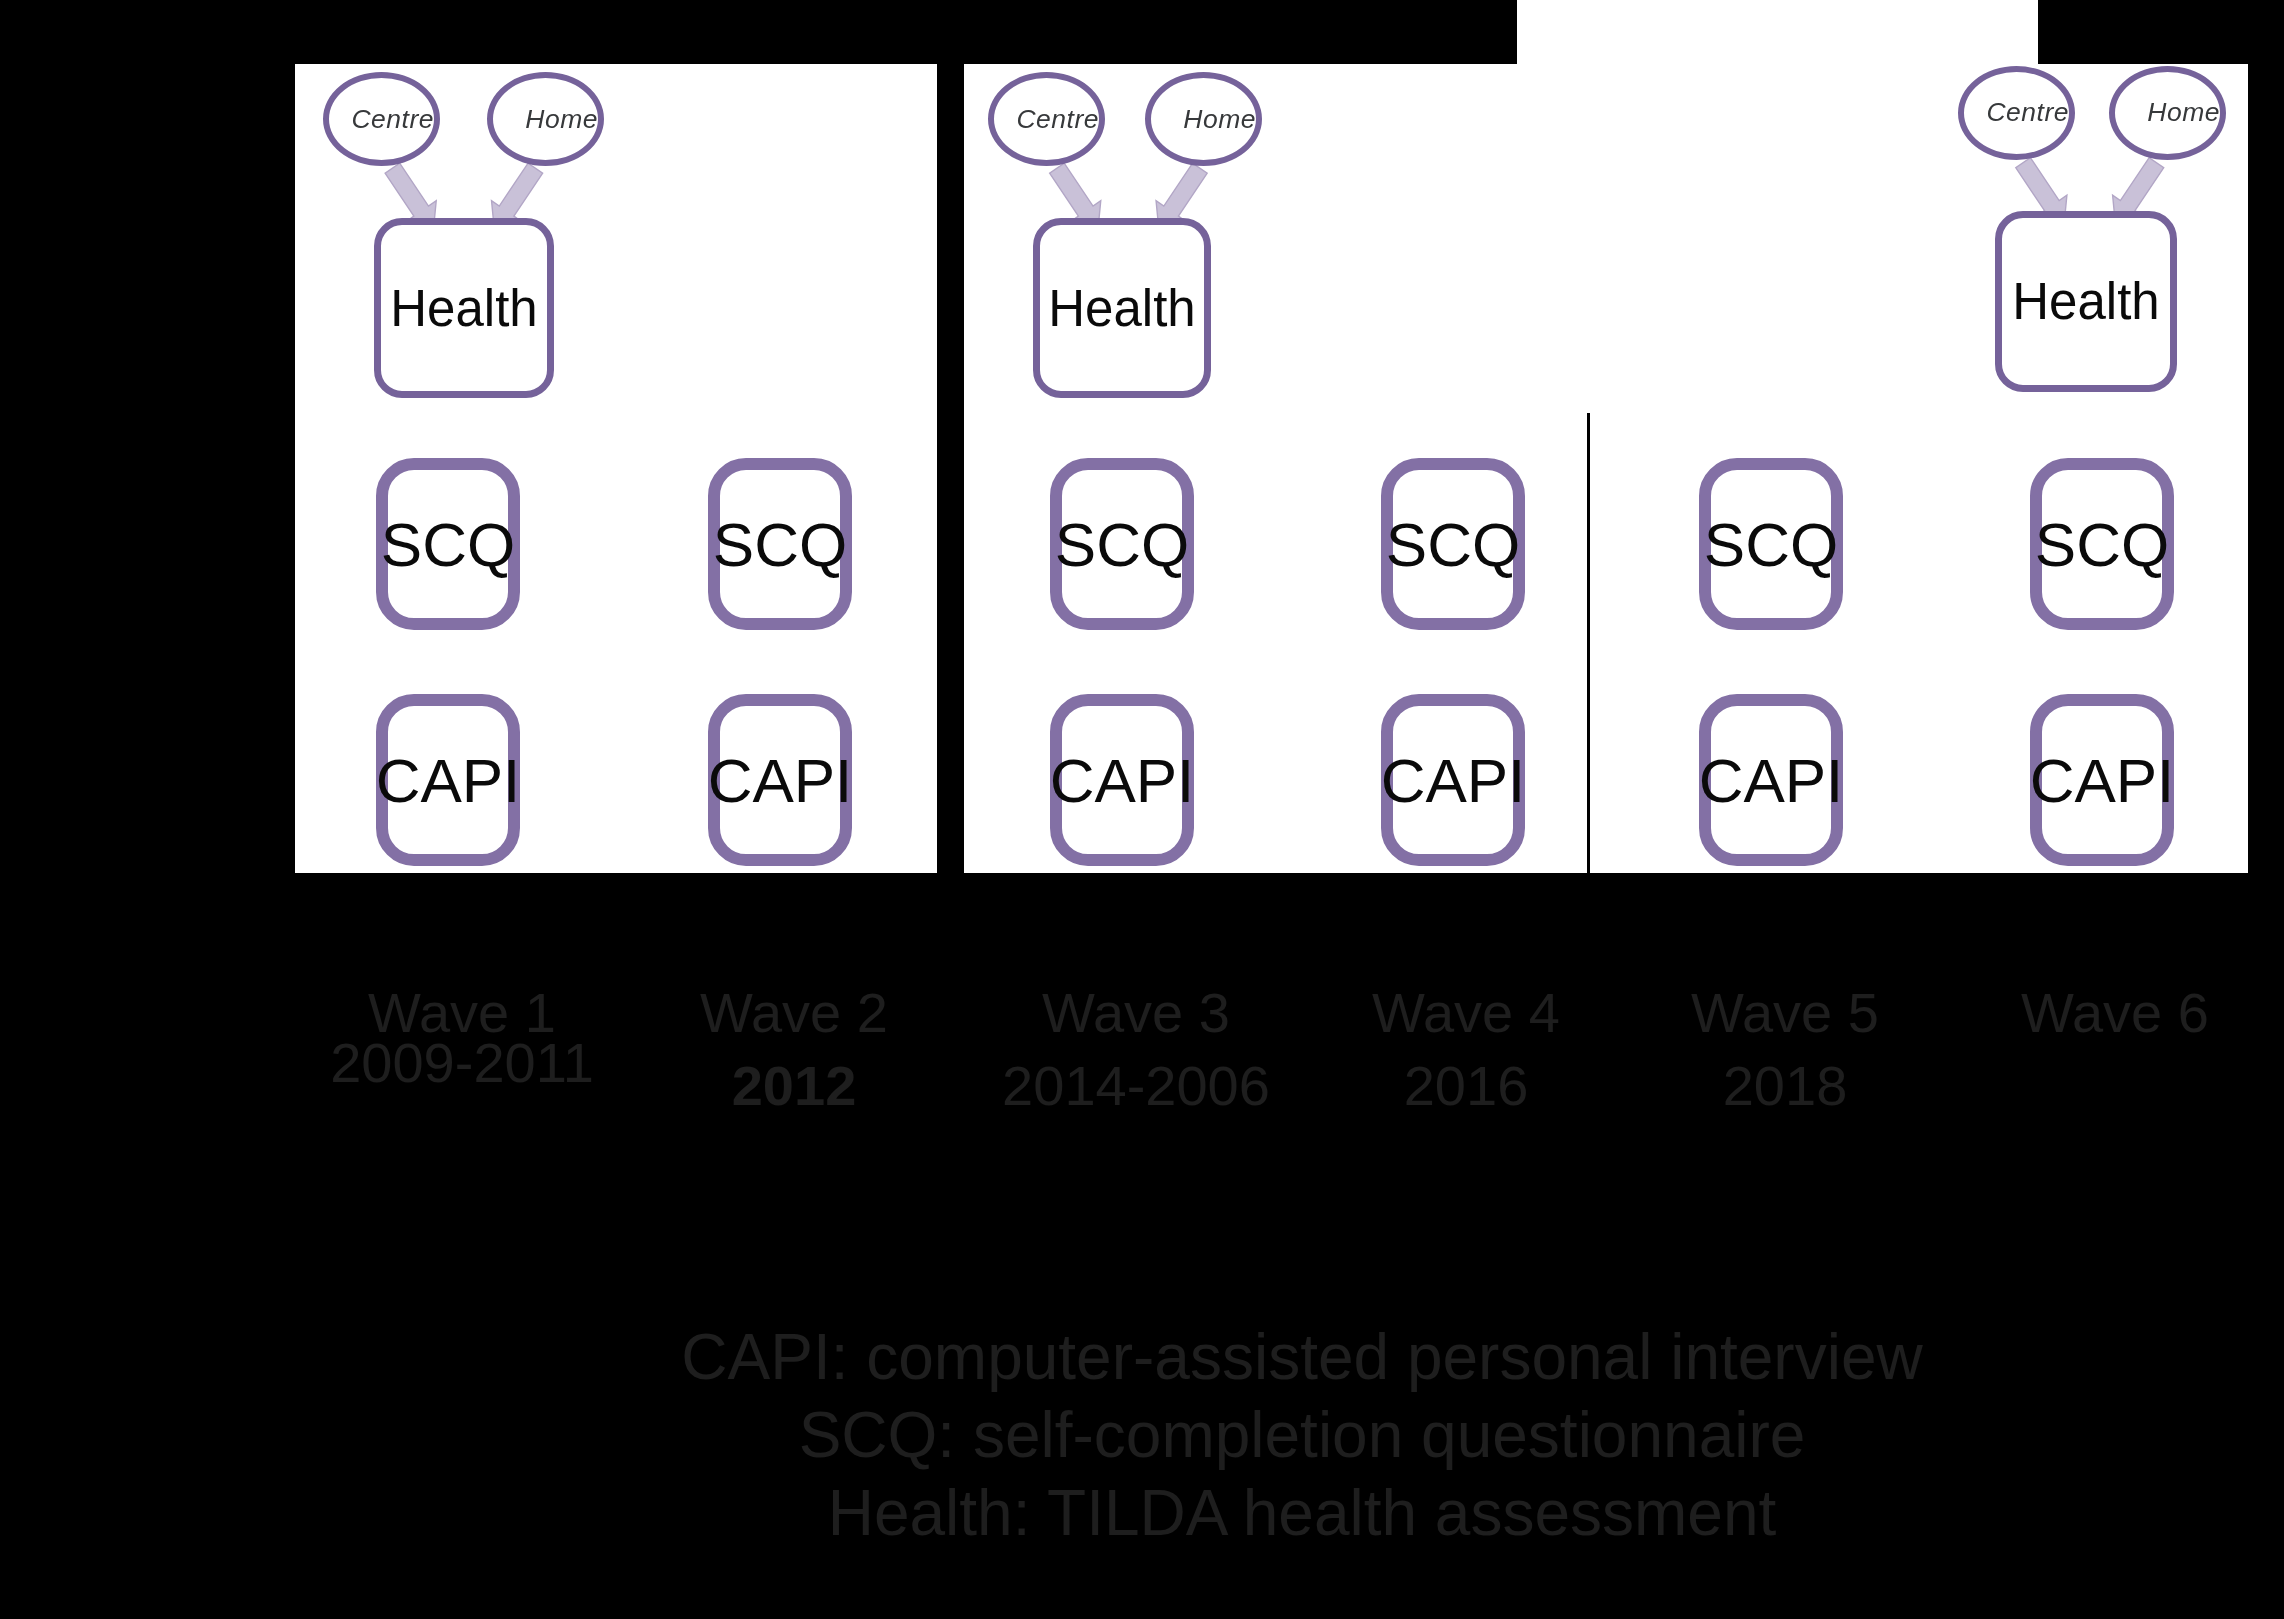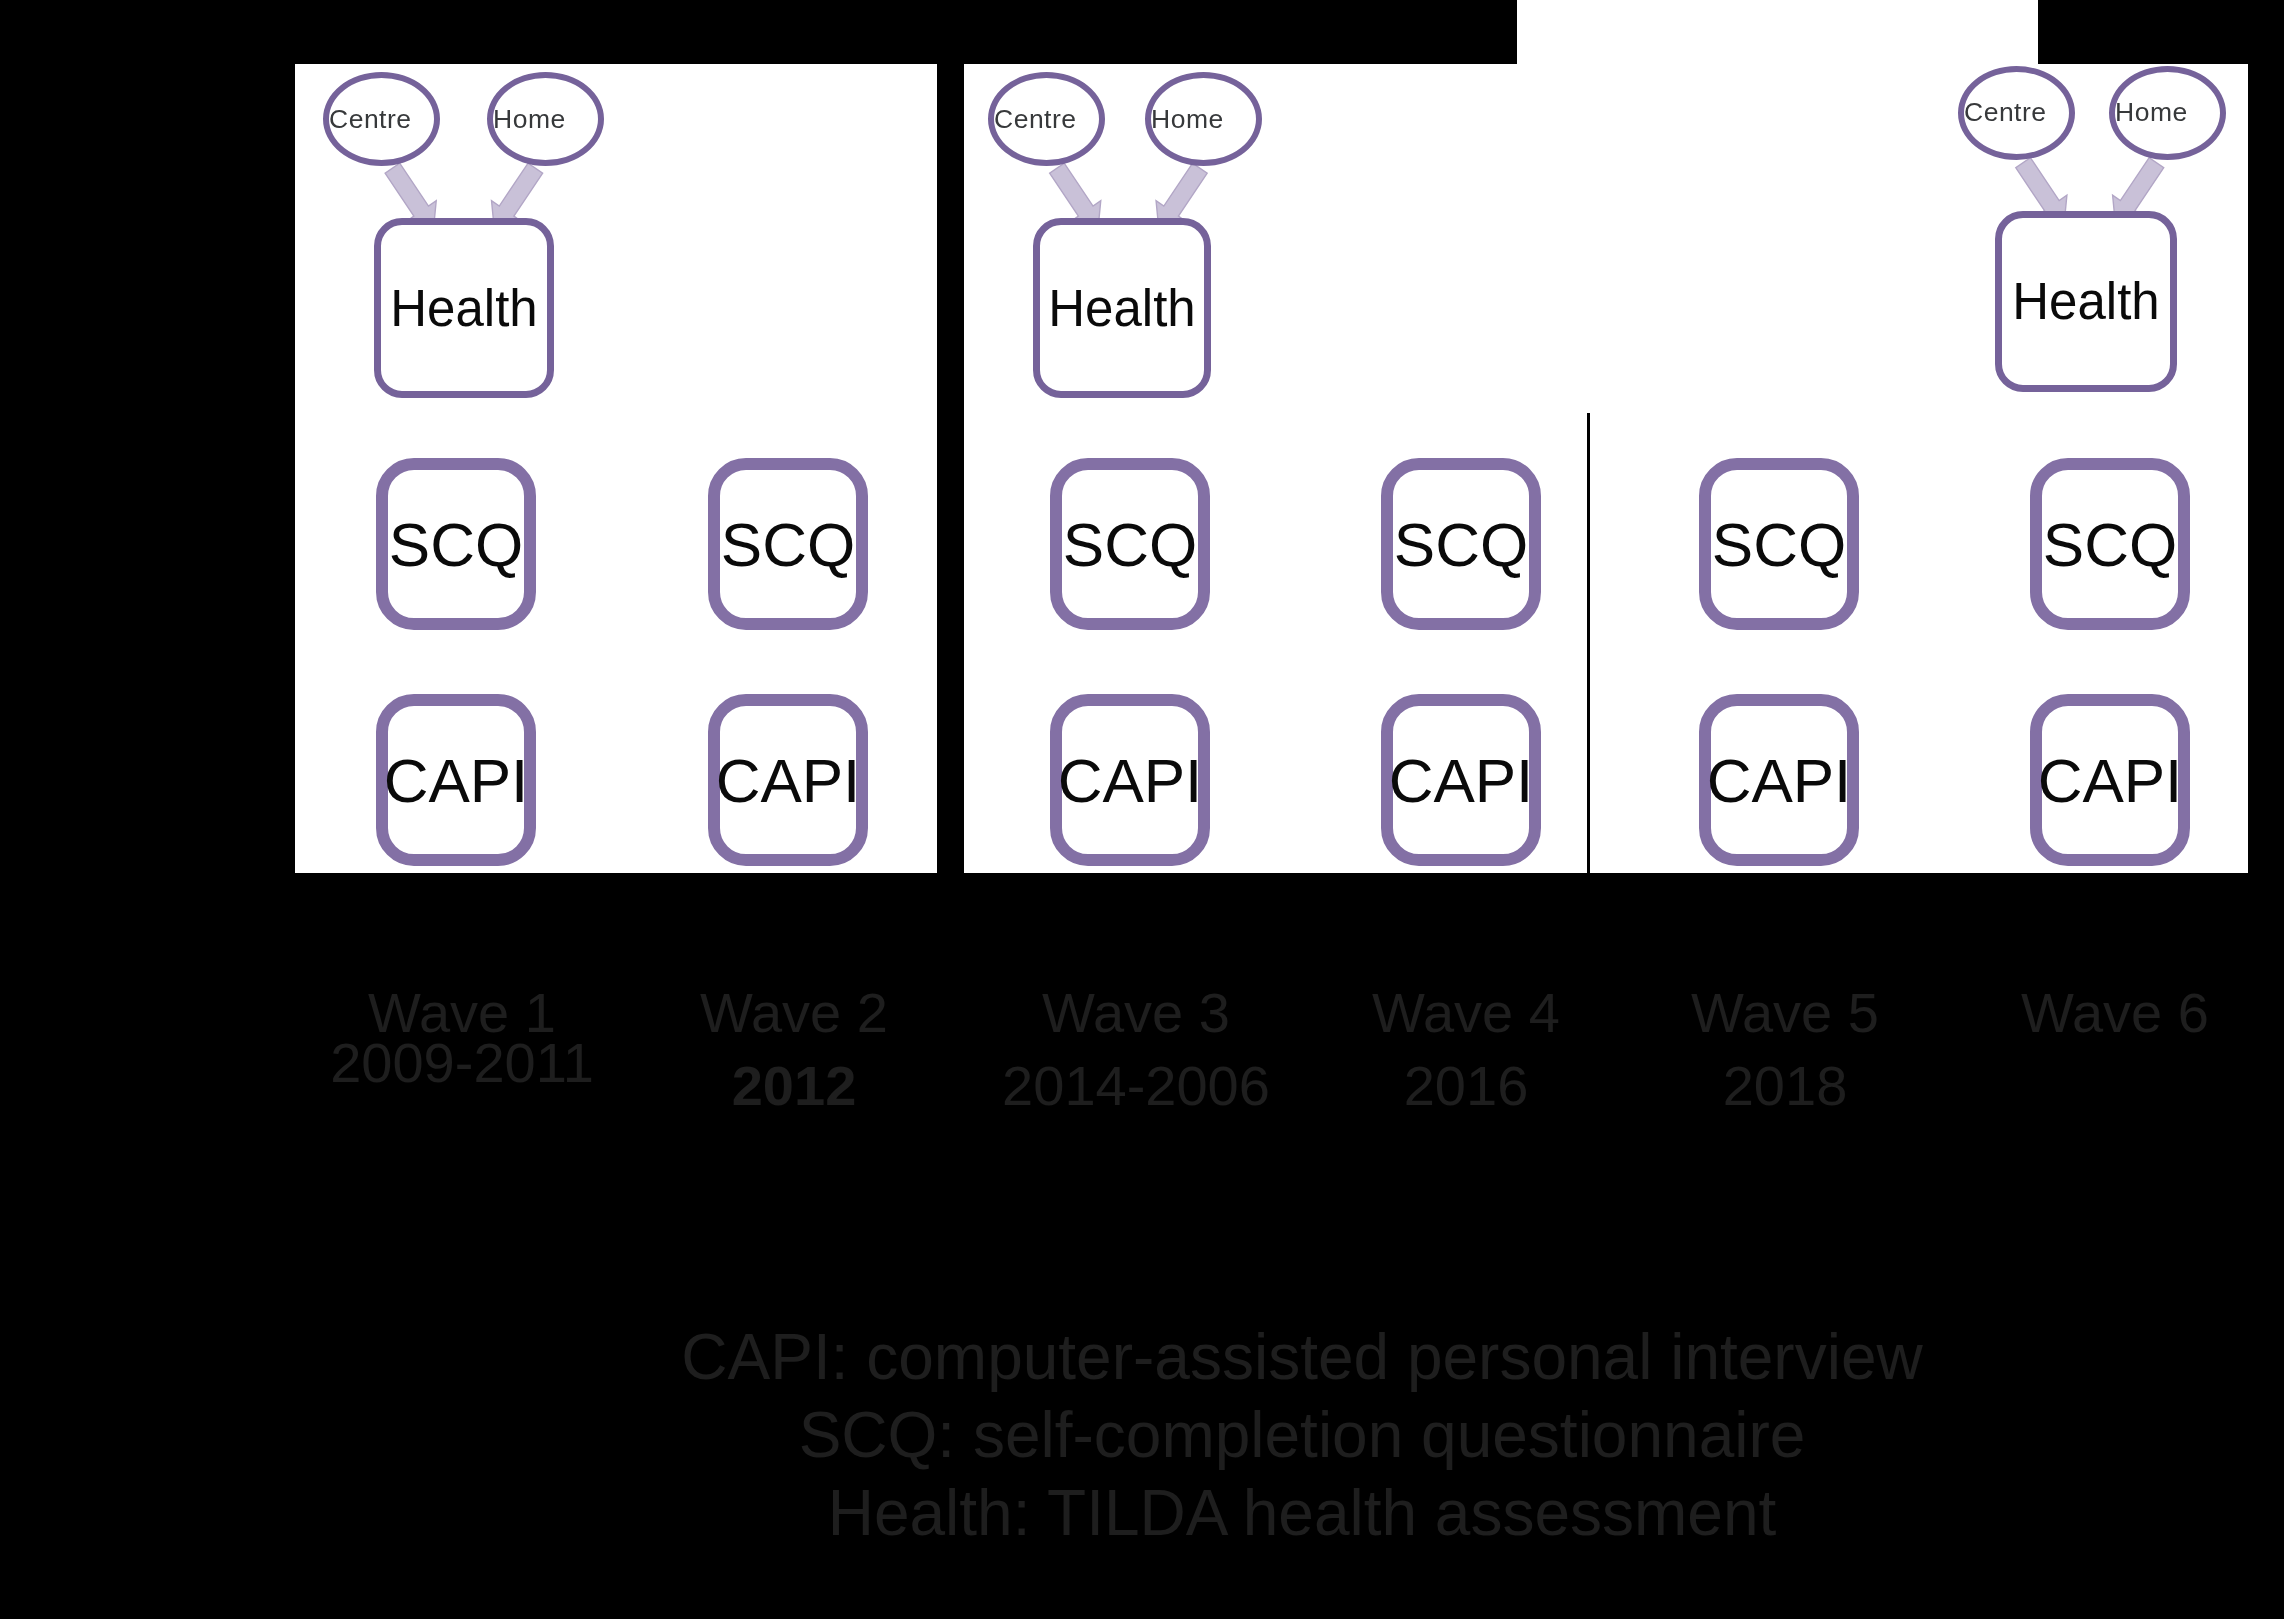--- a/index.html
+++ b/index.html
@@ -8,31 +8,31 @@
     background:var(--background,#000);
     font-family:"Liberation Sans", sans-serif;
   }
   .panel { position:absolute; background:var(--panel,#fff); }
   .tab   { position:absolute; background:var(--panel,#fff); }
   .divider { position:absolute; background:#000; }
 
   .ellipse {
     position:absolute; width:117px; height:94px; box-sizing:border-box;
     border:6.4px solid var(--shape_border,#75629a); border-radius:50%;
-    background:var(--panel,#fff); display:flex; align-items:center; justify-content:flex-start;
-    font-size:26.5px; color:var(--ellipse_text,#37393b); letter-spacing:0.5px;
+    background:var(--panel,#fff); display:flex; align-items:center; justify-content:flex-end;
+    font-size:26.5px; color:var(--ellipse_text,#37393b); letter-spacing:0.5px;font-style:italic;
   }
   .health {
     position:absolute; box-sizing:border-box;
     border:7.3px solid var(--shape_border,#75629a); border-radius:28px;
     background:var(--panel,#fff); display:flex; align-items:center; justify-content:center;
     font-size:51px; color:var(--node_text,#0a0a0a);
   }
   .node {
-    position:absolute; width:160px; height:172px; box-sizing:border-box;
+    position:absolute; width:144px; height:172px; box-sizing:border-box;
     border:12.8px solid var(--scq_border,#8370a5); border-radius:38px;
     background:var(--panel,#fff); display:flex; align-items:center; justify-content:center;
     font-size:62px; color:var(--node_text,#0a0a0a);
   }
   .arrows { position:absolute; left:0; top:0; width:100%; height:100%; pointer-events:none; }
   .arrows polygon { fill:var(--arrow,#c9c1d8); stroke:#b2a6c6; stroke-width:3; }
 
   .caption {
     position:absolute; transform:translateX(-50%); white-space:nowrap;
     color:var(--caption_text,#1e1e1e); font-size:56px;

